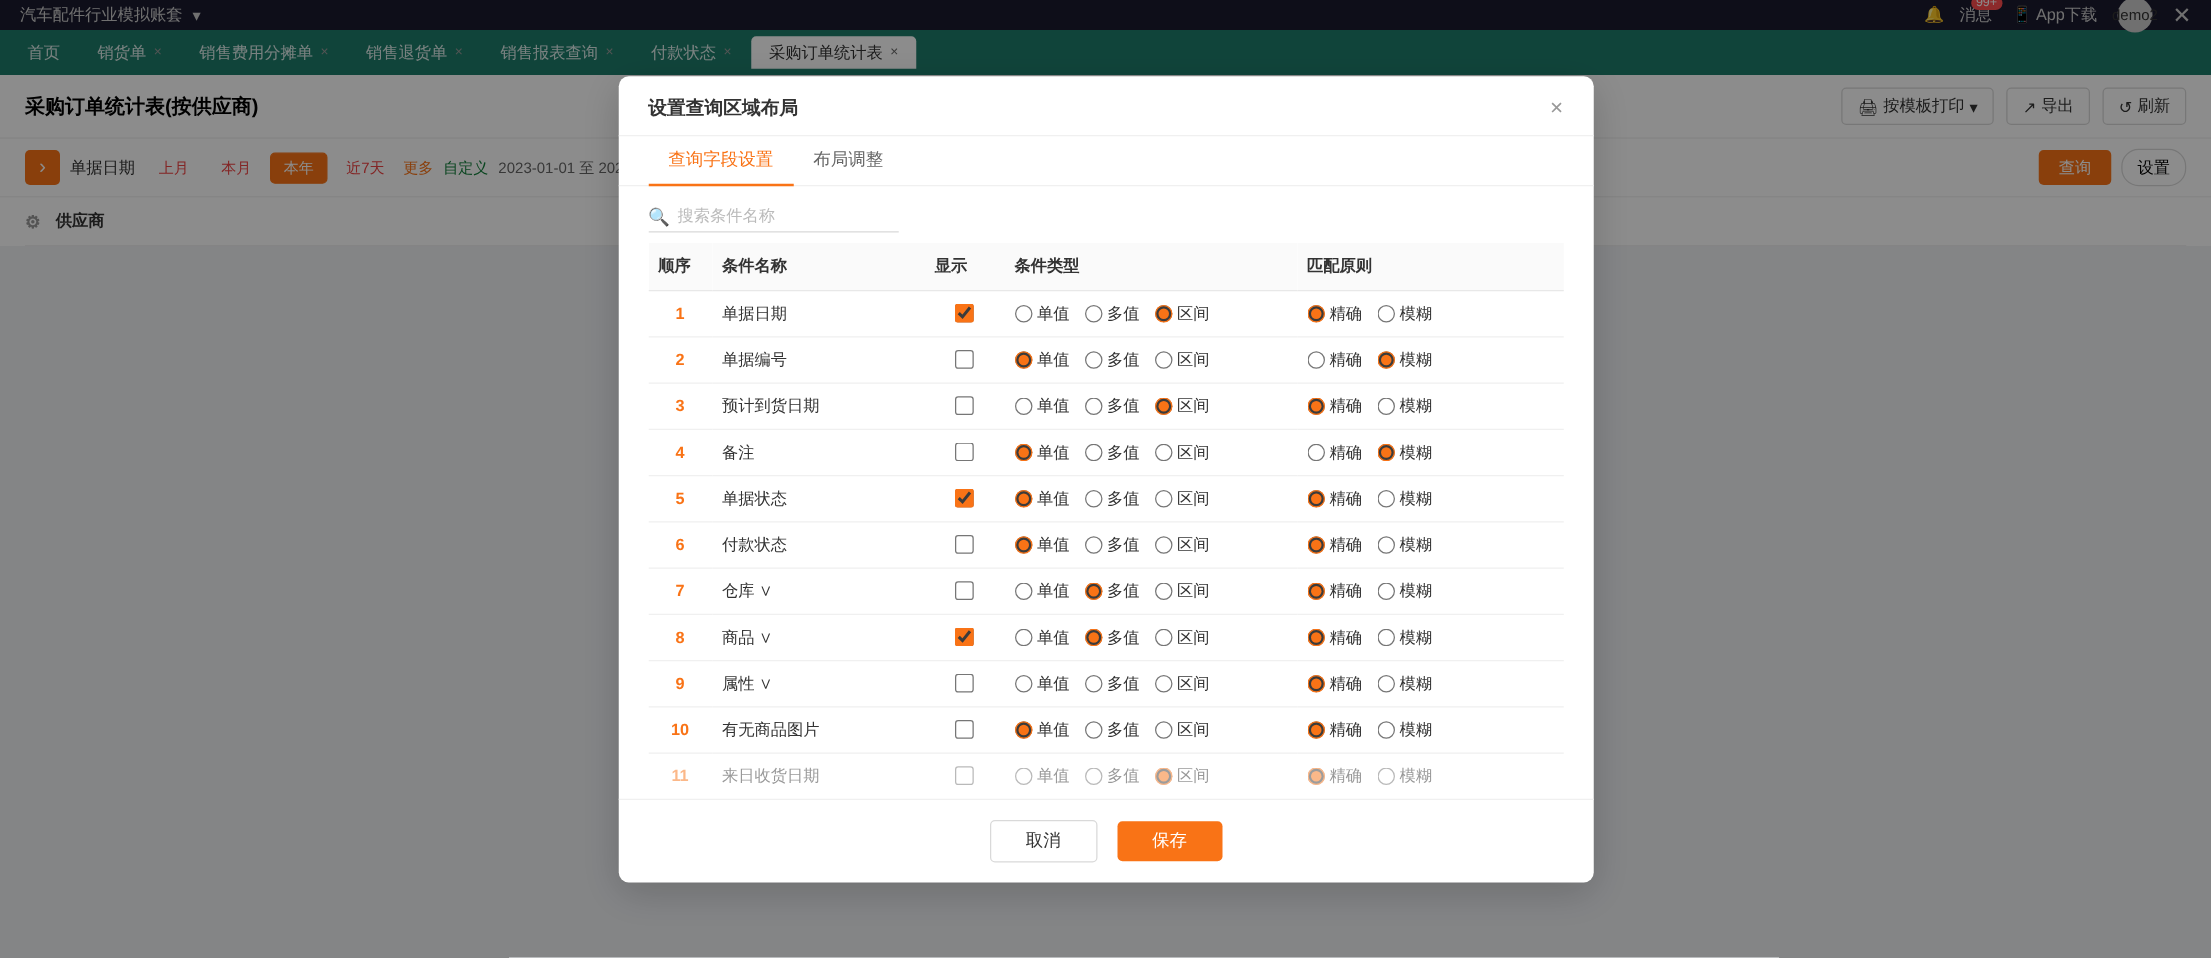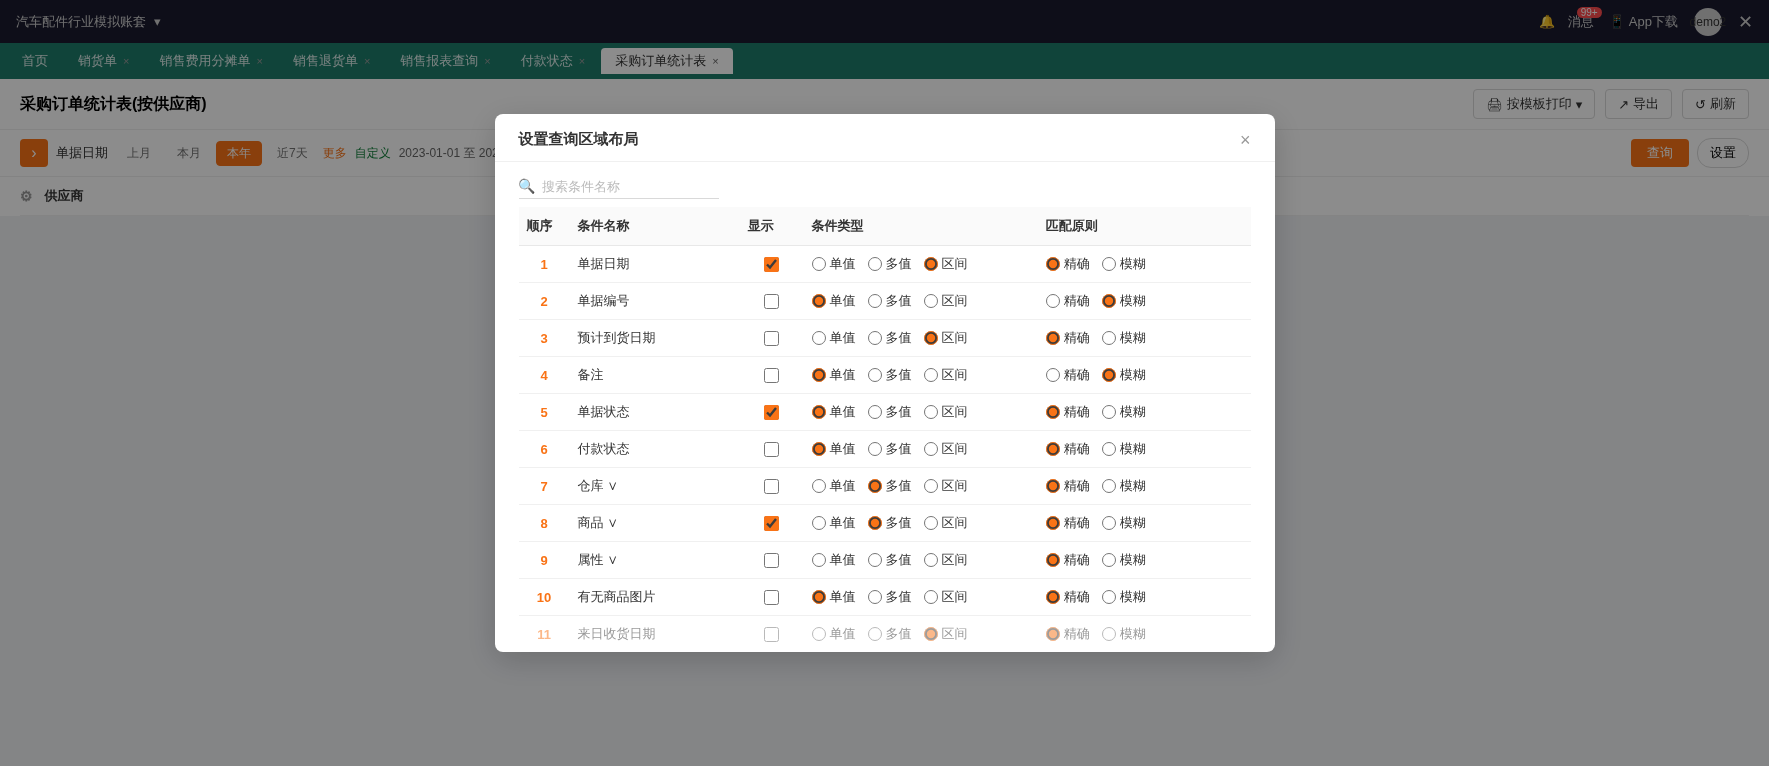--- a/index.html
+++ b/index.html
@@ -1,21 +1,21 @@
 <!DOCTYPE html>
 <html><head>
   <meta charset="utf-8">
   <style>
     * { box-sizing: border-box; margin: 0; padding: 0; }
     body { font-family: "Microsoft YaHei", "PingFang SC", sans-serif; font-size: 13px; background: #f0f2f5; }
 
     
     .top-nav {
       background: #1a1a2e;
-      height: 43px;
+      height: 24px;
       display: flex;
       align-items: center;
       padding: 0 16px;
       justify-content: space-between;
     }
     .top-nav-left { color: #ccc; font-size: 13px; display: flex; align-items: center; gap: 8px; }
     .top-nav-right { display: flex; align-items: center; gap: 16px; color: #ccc; font-size: 13px; }
     .top-nav-right .badge { position: relative; }
     .top-nav-right .badge-count {
       background: #ff4d4f; color: #fff; border-radius: 8px; font-size: 10px;
@@ -72,21 +72,21 @@
       display: flex;
       align-items: center;
       gap: 8px;
       border-bottom: 1px solid #eee;
     }
     .filter-toggle { width: 28px; height: 28px; background: #f97316; color: #fff; border: none; border-radius: 4px; cursor: pointer; font-size: 16px; display: flex; align-items: center; justify-content: center; }
     .filter-label { color: #333; font-size: 13px; }
     .filter-date-chips { display: flex; align-items: center; gap: 4px; }
     .chip {
       padding: 3px 10px; border-radius: 4px; cursor: pointer; font-size: 12px;
-      border: 1px solid transparent; color: #737373;
+      border: 1px solid transparent; color: #ef4444;
     }
     .chip.active { background: #f97316; color: #fff; border-color: #f97316; }
     .date-range-text { color: #666; font-size: 12px; }
     .more-link { color: #f97316; font-size: 12px; cursor: pointer; }
     .custom-link { color: #15803d; font-size: 12px; cursor: pointer; }
     .btn-query { background: #f97316; color: #fff; border: none; padding: 5px 16px; border-radius: 4px; cursor: pointer; font-size: 13px; }
     .btn-setting { border: 1px solid #d9d9d9; background: #fff; padding: 5px 12px; border-radius: 14px; cursor: pointer; font-size: 13px; }
 
     
     .table-area {
@@ -351,20 +351,28 @@
 </div>
 
 <div class="overlay">
   <div class="dialog">
 
     <div class="dialog-header">
       <span class="dialog-title">设置查询区域布局</span>
       <button class="dialog-close">×</button>
     </div>
 
+    <div class="dialog-tabs">
+      <div class="dialog-tab active">
+        <span>查询字段设置</span>
+      </div>
+      <div class="dialog-tab">
+        <span>布局调整</span>
+      </div>
+    </div>
 
     <div class="dialog-search">
       <div class="search-box">
         <span class="search-icon">🔍</span>
         <input type="text" class="search-input" placeholder="搜索条件名称" style="">
       </div>
     </div>
 
     <div class="dialog-table-wrap">
       <table class="dialog-table">
@@ -783,14 +791,18 @@
                     <input type="radio" name="match_11" style="">
                     <span>模糊</span>
                   </label>
                 </div>
               </td>
             </tr>
           </tbody>
       </table>
     </div>
 
+    <div class="dialog-footer">
+      <button class="btn-cancel">取消</button>
+      <button class="btn-save">保存</button>
+    </div>
   </div>
 </div>
 
 </body></html>

